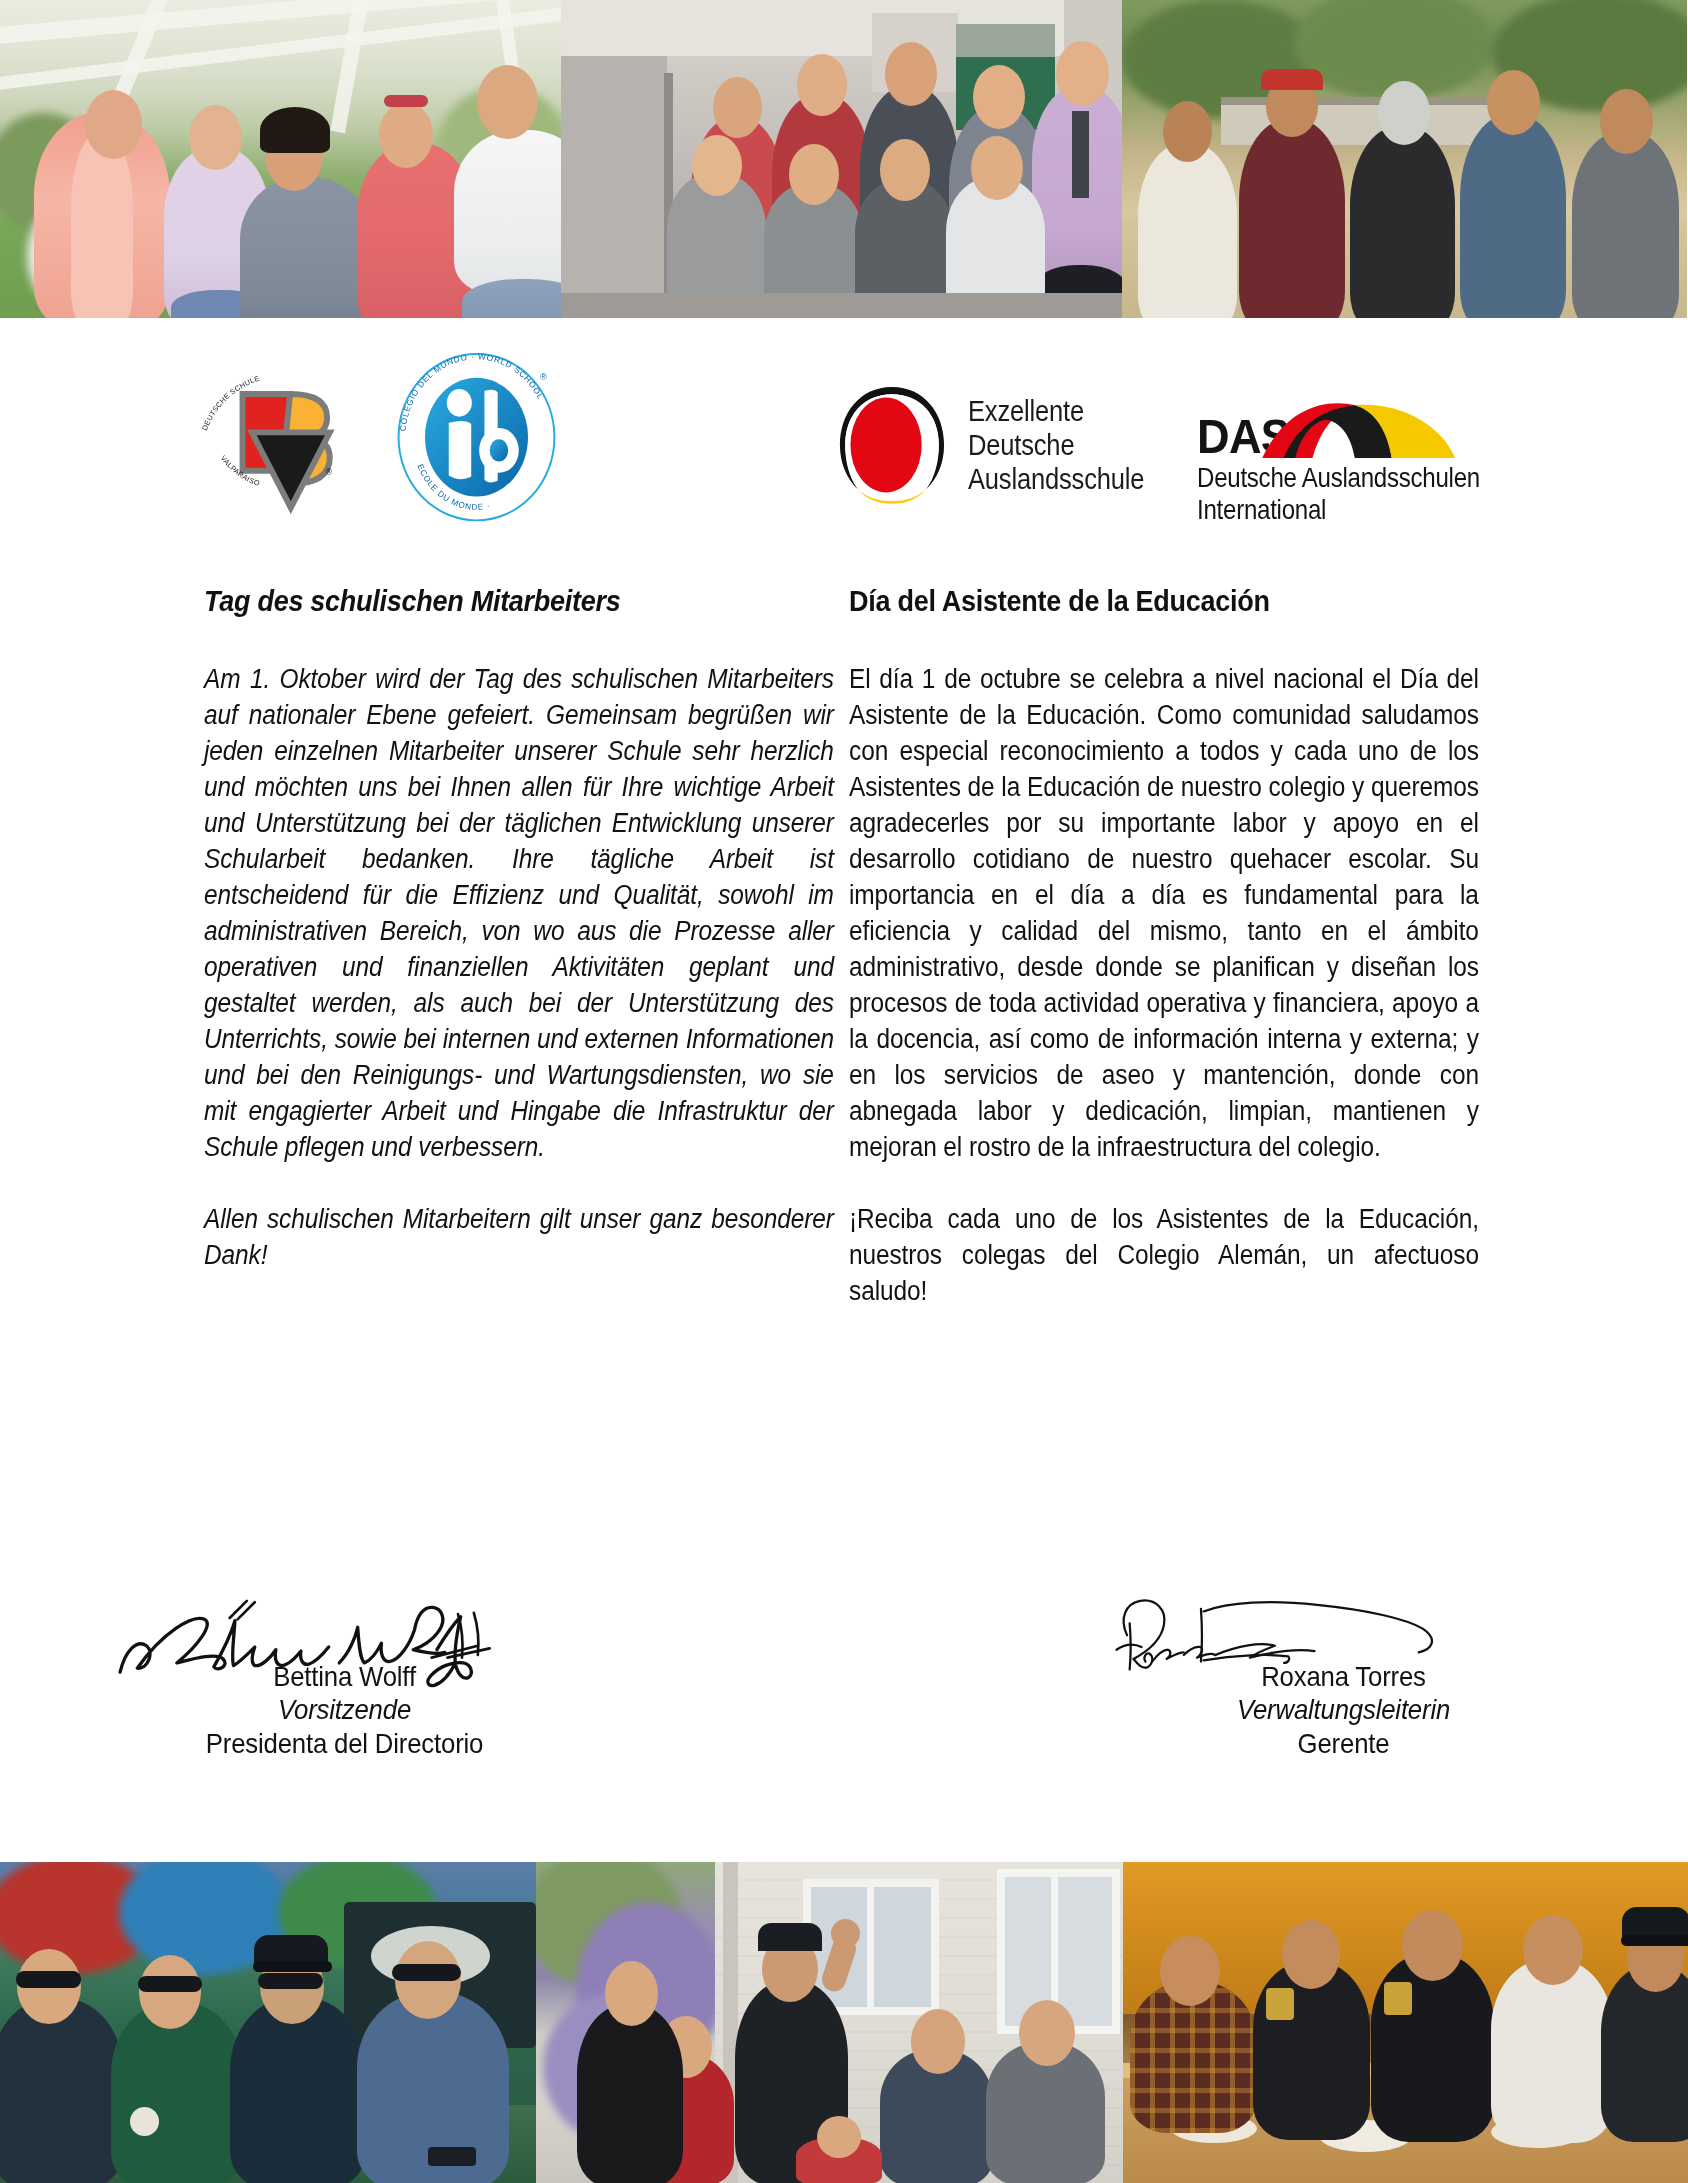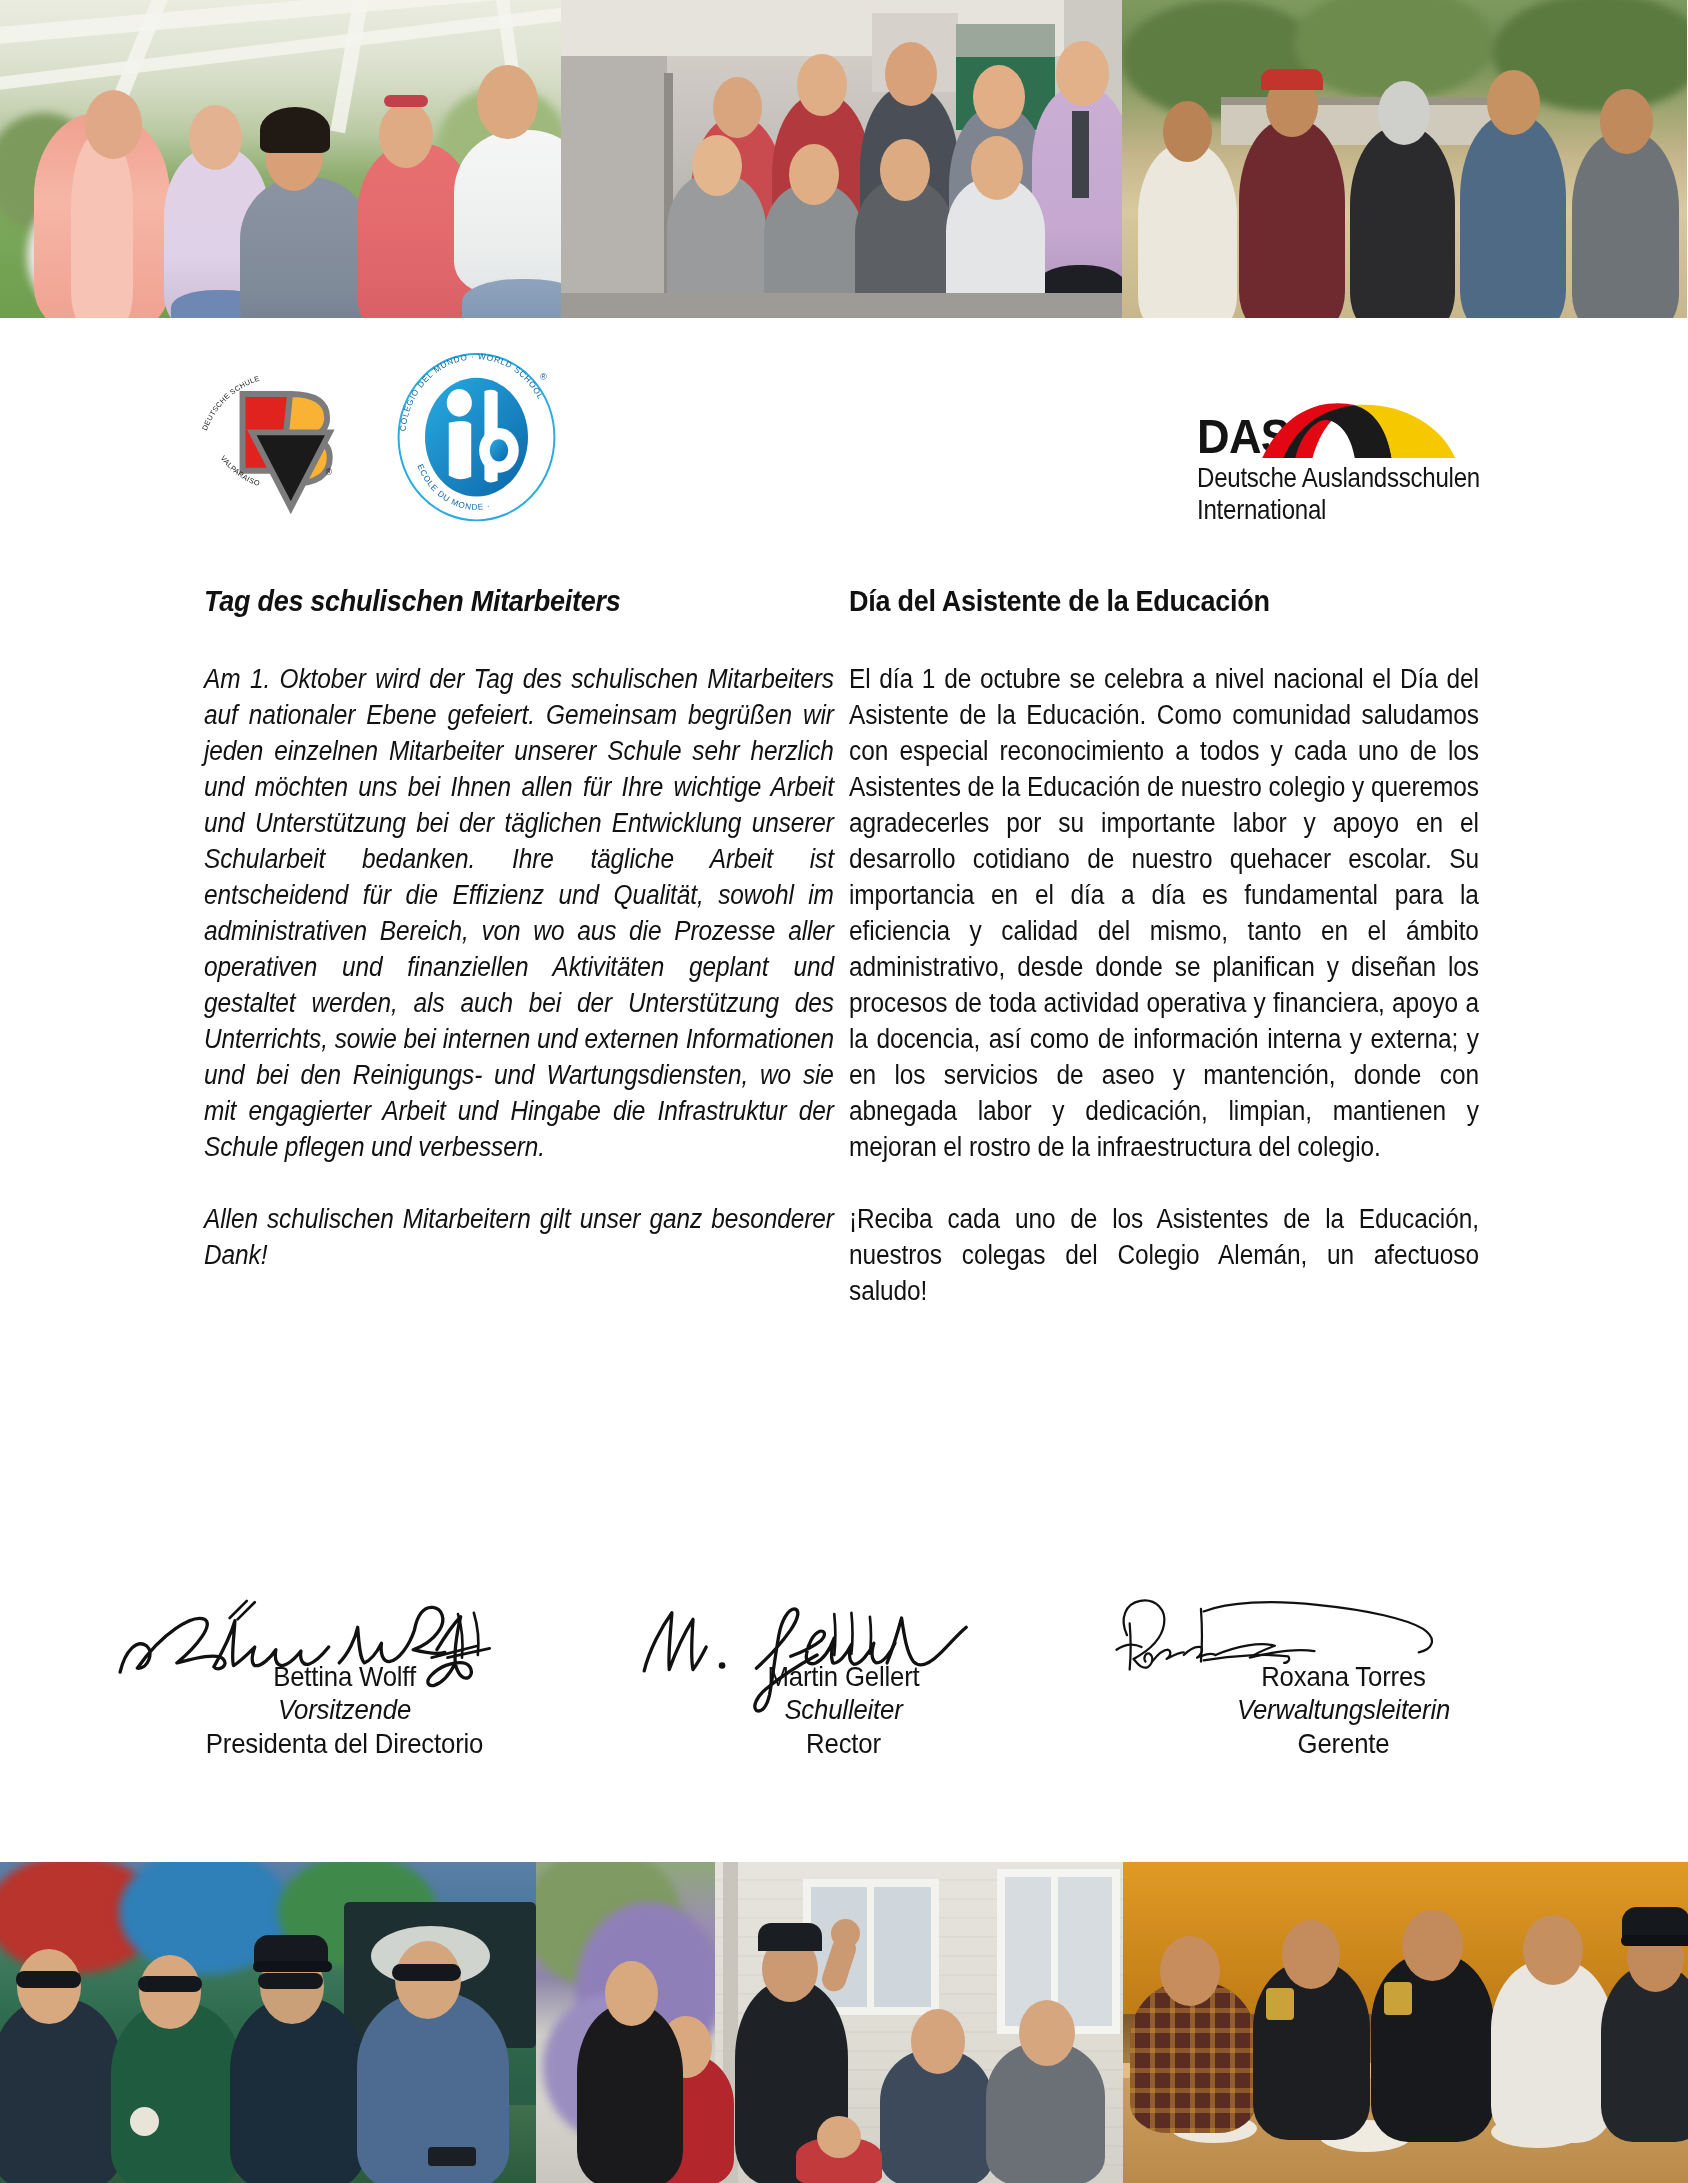--- a/index.html
+++ b/index.html
@@ -430,20 +430,35 @@
           <textPath href="#ibTop" startOffset="3%">COLEGIO DEL MUNDO · WORLD SCHOOL</textPath>
         </text>
         <text font-family="Liberation Sans, sans-serif" font-size="12.5" fill="#0B65A8" letter-spacing="1.2">
           <textPath href="#ibBot" startOffset="14%">ECOLE DU MONDE ·</textPath>
         </text>
         <text x="230" y="44" font-family="Liberation Sans, sans-serif" font-size="14" fill="#0B65A8">®</text>
       </svg>
     </div>
   </div>
 
+  <div class="eda">
+    <div class="eda-mark">
+      <svg viewBox="0 0 178 182" xmlns="http://www.w3.org/2000/svg">
+        <path d="M 89,3 C 40,3 10,43 10,91 C 10,118 20,142 37,158 C 24,140 18,117 18,91 C 18,46 46,14 89,14 C 132,14 160,46 160,91 C 160,117 154,140 141,158 C 158,142 168,118 168,91 C 168,43 138,3 89,3 Z" fill="#111111"></path>
+        <path d="M 37,158 C 50,173 68,180 89,180 C 110,180 128,173 141,158 C 128,170 110,176 89,176 C 68,176 50,170 37,158 Z" fill="#FFCC00"></path>
+        <path d="M 18,91 C 18,46 46,14 89,14 C 132,14 160,46 160,91 C 160,136 132,168 89,168 C 46,168 18,136 18,91 Z" fill="#ffffff"></path>
+        <ellipse cx="80" cy="91" rx="54" ry="72" fill="#E30613"></ellipse>
+      </svg>
+    </div>
+    <div class="eda-text">
+      <div>Exzellente</div>
+      <div>Deutsche</div>
+      <div>Auslandsschule</div>
+    </div>
+  </div>
 
   <div class="das">
     <div class="das-arc">
       <span class="das-word">DAS</span>
       <svg viewBox="0 0 330 96" xmlns="http://www.w3.org/2000/svg">
         <path d="M 8,92 C 40,22 96,0 150,12 C 120,20 96,48 84,92 Z" fill="#E30613"></path>
         <path d="M 40,92 C 62,40 104,16 150,12 C 178,18 198,48 204,92 L 148,92 C 142,56 124,36 104,34 C 86,36 66,58 58,92 Z" fill="#1A1A1A"></path>
         <path d="M 148,12 C 214,6 278,40 300,92 L 204,92 C 196,46 176,20 148,12 Z" fill="#F5C800"></path>
       </svg>
     </div>
@@ -488,39 +503,20 @@
             <path d="M 576,36 C 582,56 584,80 582,100" stroke-width="4"></path>
             <path d="M 536,104 L 600,90" stroke-width="4"></path>
           </g>
         </svg>
       </div>
       <div class="sig-name">Bettina Wolff</div>
       <div class="sig-role-de">Vorsitzende</div>
       <div class="sig-role-es">Presidenta del Directorio</div>
     </div>
 
-    <div class="sig sig-2">
-      <div class="sig-ink">
-        <svg viewBox="0 0 760 150" xmlns="http://www.w3.org/2000/svg">
-          <g fill="none" stroke="#111111" stroke-linecap="round" stroke-linejoin="round">
-            <path d="M 78,124 C 86,92 104,58 120,36 C 118,66 114,98 116,122 C 124,100 138,68 152,46 C 150,76 148,104 152,122 C 158,114 166,100 172,88" stroke-width="5"></path>
-            <circle cx="196" cy="116" r="5" fill="#111111" stroke="none"></circle>
-            <path d="M 248,120 C 266,104 286,82 300,62 C 312,44 314,32 306,30 C 296,30 286,48 282,70 C 276,104 272,138 268,160 C 264,178 256,188 248,184 C 242,178 248,164 262,152 C 288,130 318,112 340,100" stroke-width="5"></path>
-            <path d="M 300,102 C 316,96 334,88 346,78 C 354,70 352,62 344,64 C 334,68 326,84 324,98 C 322,110 328,116 338,112 C 350,106 360,90 366,74 C 362,90 360,104 364,112 C 372,114 384,100 392,84 C 388,98 388,110 396,114 C 406,114 418,98 426,82 C 422,96 422,108 430,112 C 440,112 452,96 458,82" stroke-width="5"></path>
-            <path d="M 366,38 C 368,58 368,82 366,100" stroke-width="4"></path>
-            <path d="M 392,36 C 394,56 394,80 392,98" stroke-width="4"></path>
-            <path d="M 420,42 C 422,60 422,82 420,98" stroke-width="4"></path>
-            <path d="M 446,112 C 454,92 462,66 468,44 C 472,72 476,96 486,110 C 496,120 510,114 526,98 C 540,84 554,68 566,58" stroke-width="5"></path>
-          </g>
-        </svg>
-      </div>
-      <div class="sig-name">Martin Gellert</div>
-      <div class="sig-role-de">Schulleiter</div>
-      <div class="sig-role-es">Rector</div>
-    </div>
 
     <div class="sig sig-3">
       <div class="sig-ink">
         <svg viewBox="0 0 760 150" xmlns="http://www.w3.org/2000/svg">
           <g fill="none" stroke="#111111" stroke-linecap="round" stroke-linejoin="round">
             <path d="M 52,70 C 40,44 50,22 72,18 C 96,14 112,32 108,54 C 104,78 84,94 62,106" stroke-width="3.4"></path>
             <path d="M 56,52 C 58,76 58,100 56,122" stroke-width="3.4"></path>
             <path d="M 36,92 C 48,84 62,82 74,88" stroke-width="3.4"></path>
             <path d="M 62,106 C 70,116 76,122 84,118 C 92,112 92,102 86,98 C 80,96 76,104 80,110" stroke-width="3.4"></path>
             <path d="M 90,110 C 98,100 106,92 114,92 C 120,94 118,102 112,106 C 120,102 130,96 138,96" stroke-width="3.4"></path>

